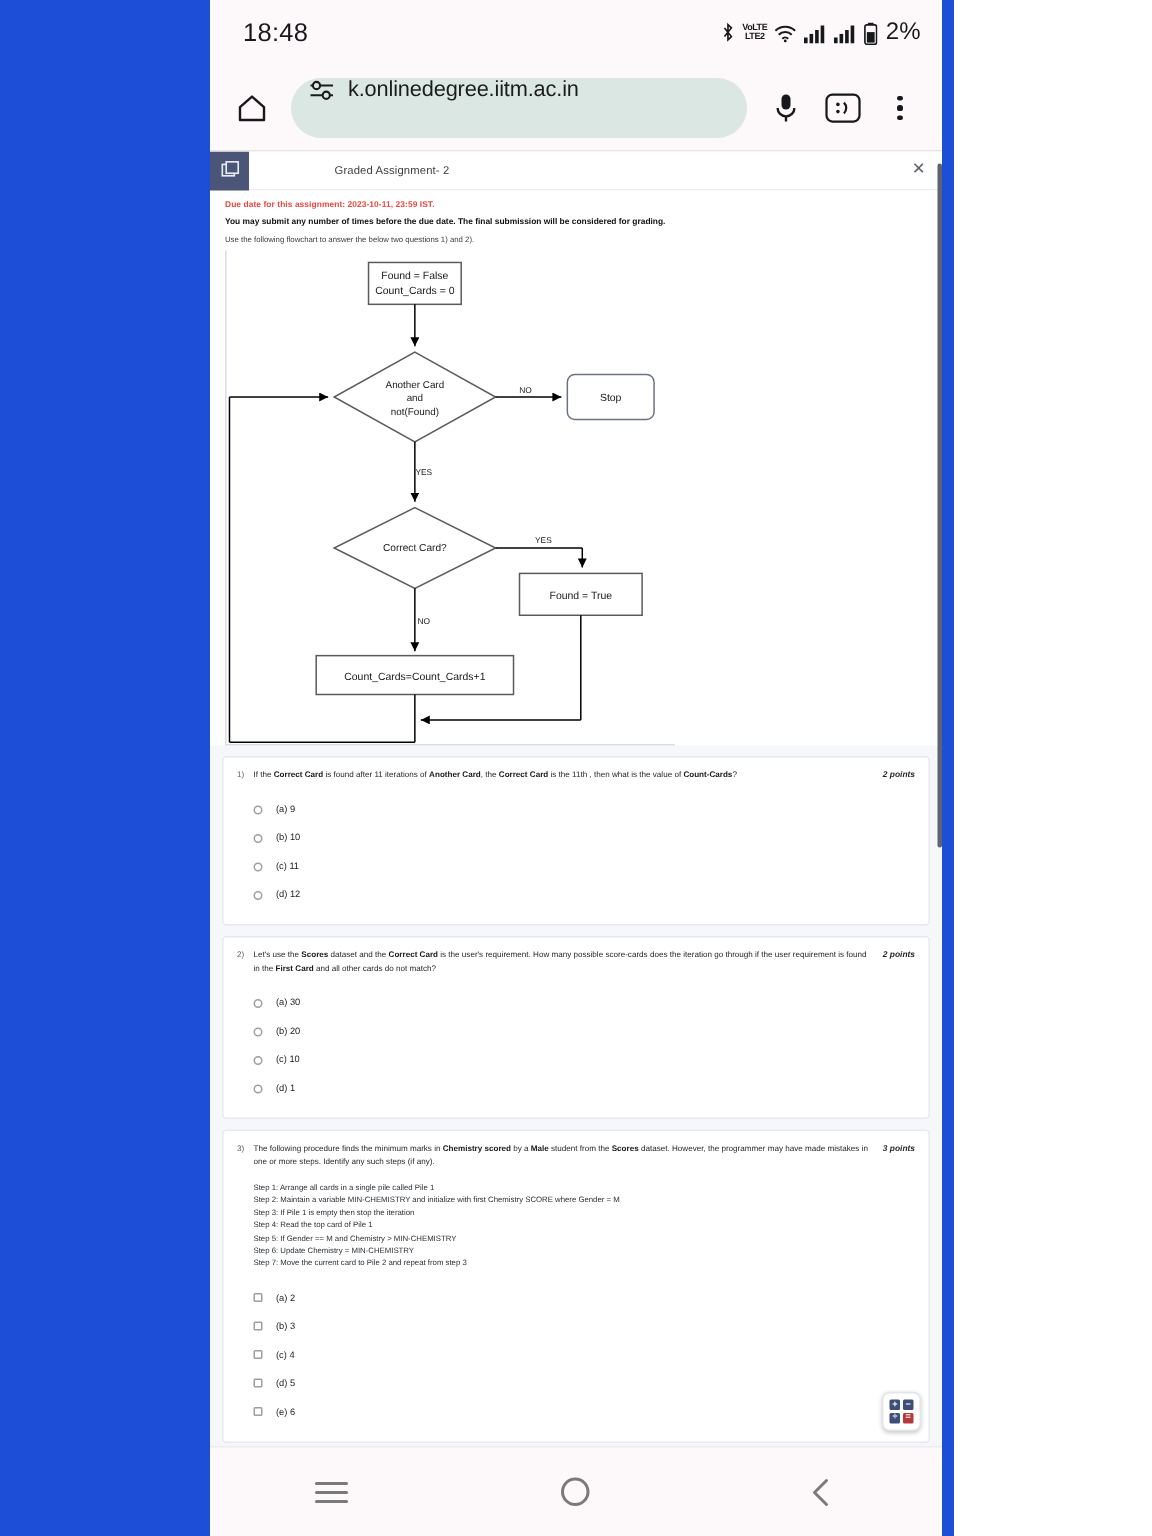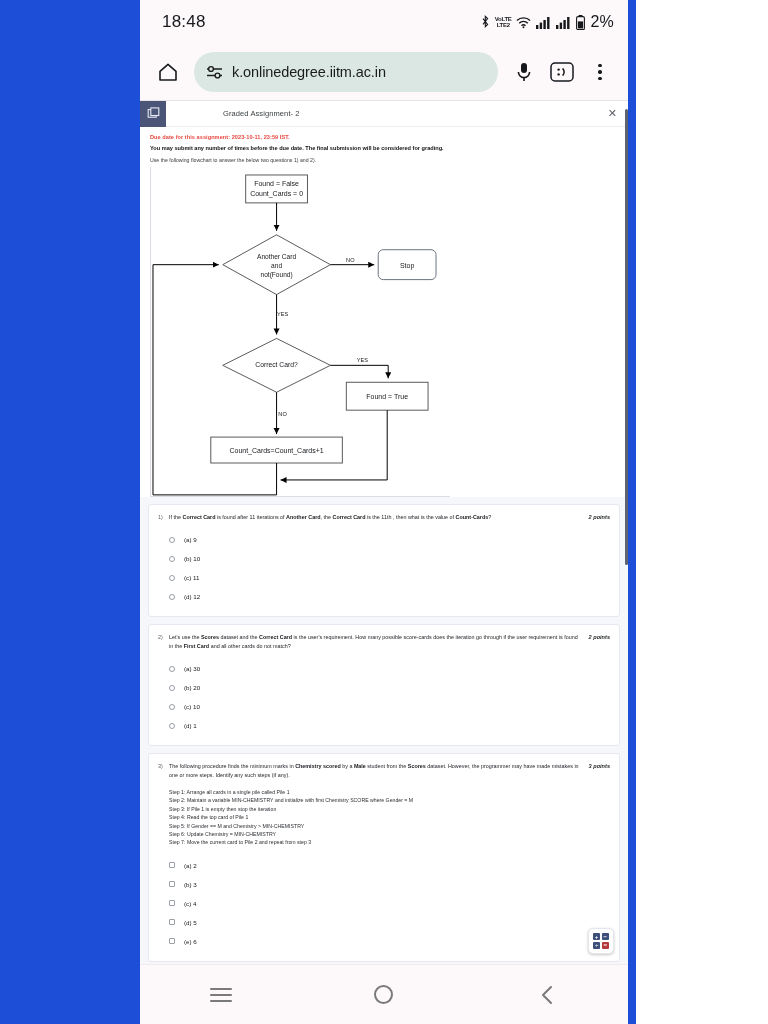--- a/index.html
+++ b/index.html
@@ -51,21 +51,21 @@
     display: flex; align-items: center;
     padding: 0 16px;
     gap: 14px;
     background: #fdf9fb;
   }
   .urlpill {
     flex: 1;
     height: 40px;
     background: #dbe7e2;
     border-radius: 20px;
-    display: flex; align-items: center;
+    display: flex; align-items: flex-start;
     padding: 0 12px; gap: 9px;
     overflow: hidden;
   }
   .url-text {
     font-size: 14.5px; color: #1b1c1e;
     white-space: nowrap;
     letter-spacing: -.1px;
   }
   .omni-btn { width: 24px; height: 24px; display:flex; align-items:center; justify-content:center; flex:0 0 auto; }
   .dots { display:flex; flex-direction:column; gap:3px; align-items:center; }

